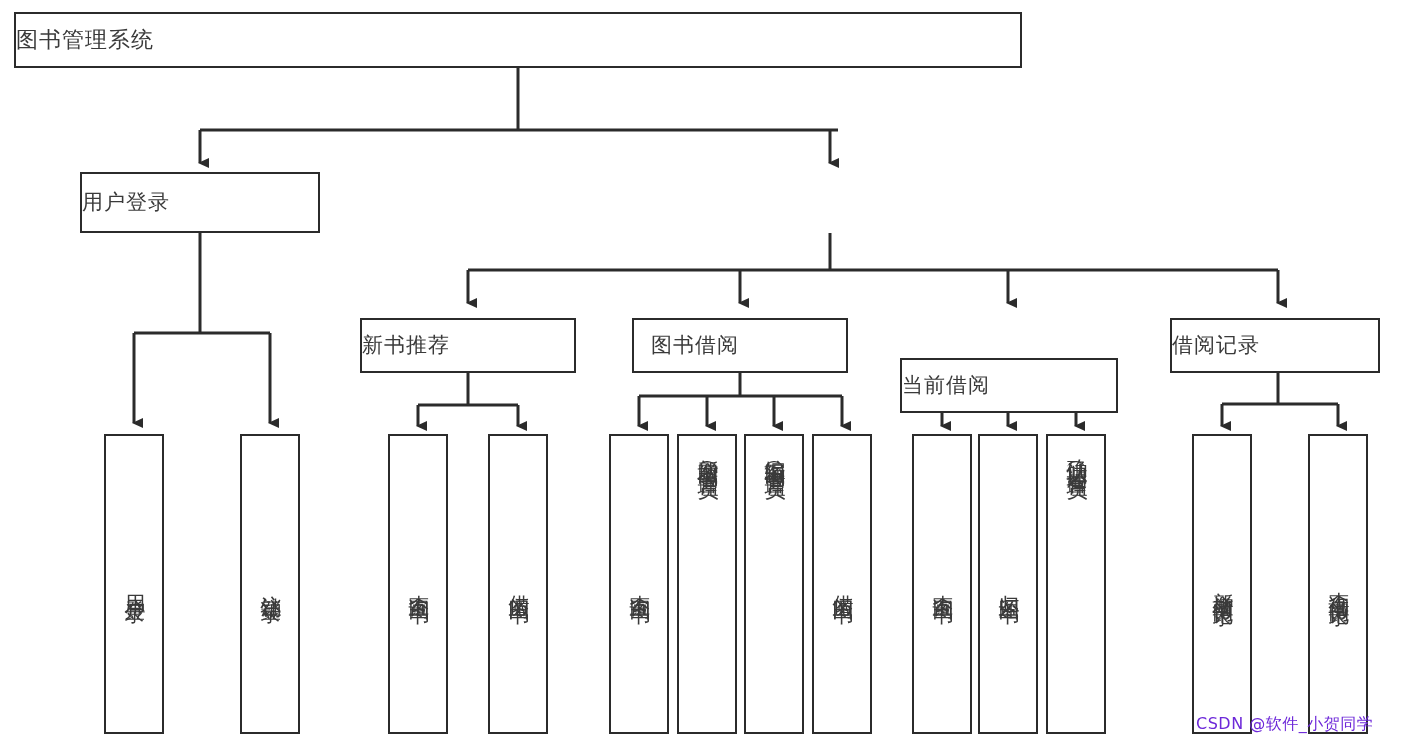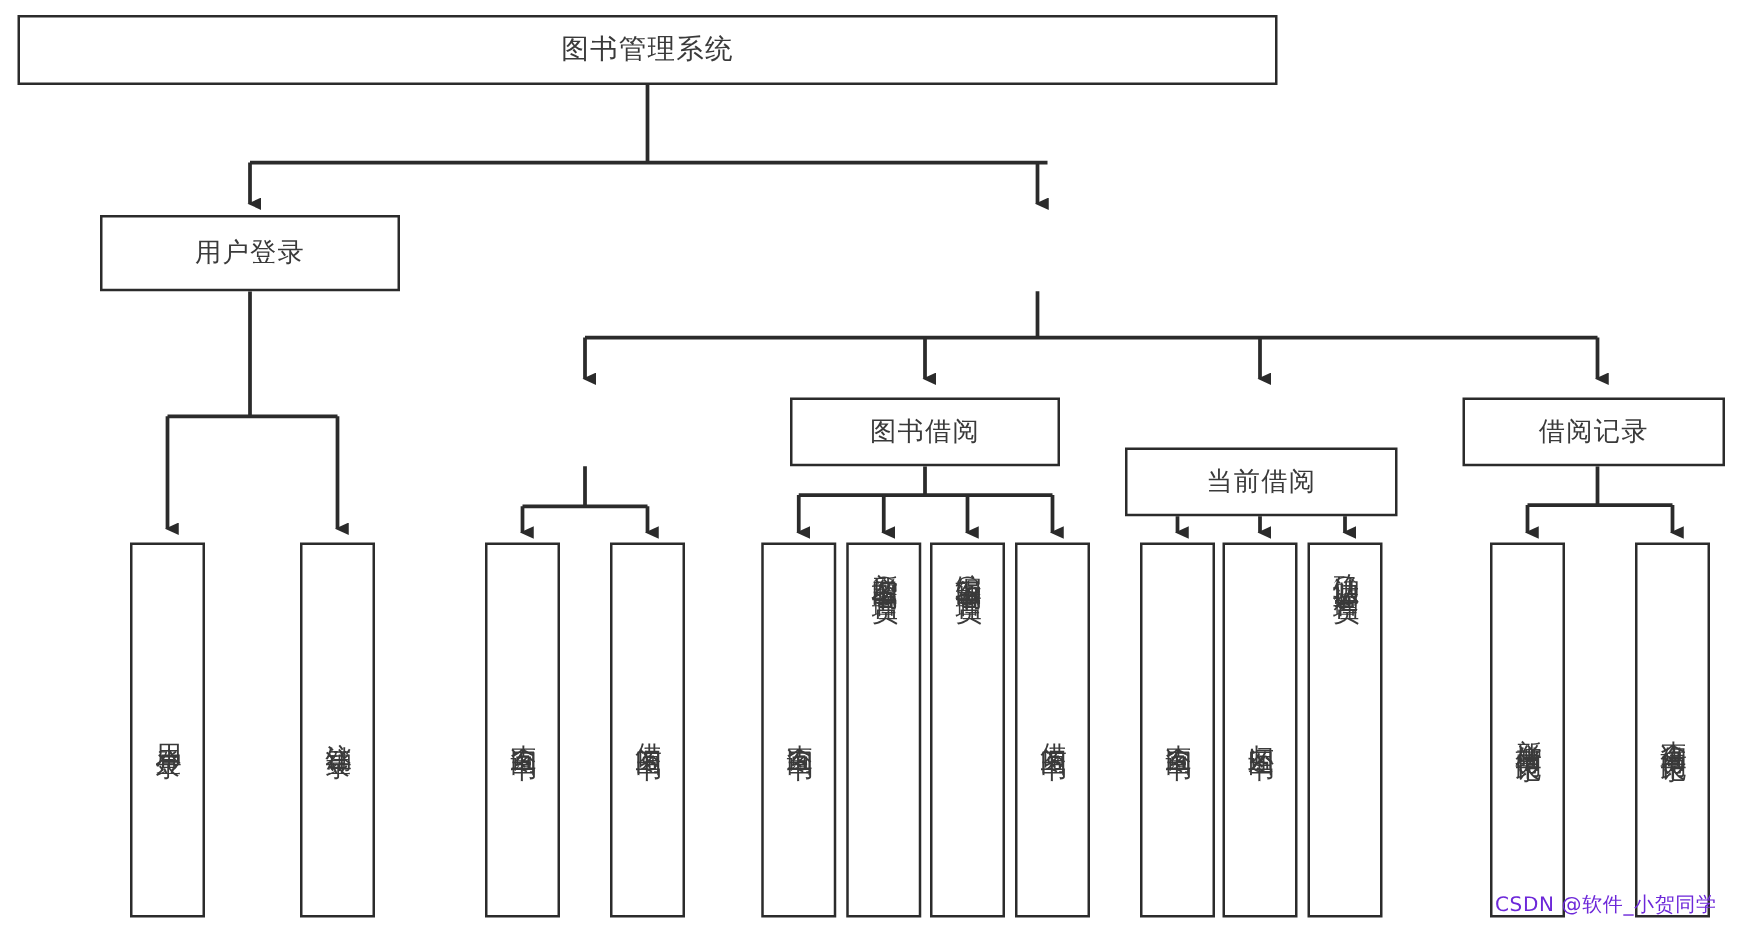--- a/index.html
+++ b/index.html
@@ -8,21 +8,21 @@
   #canvas{position:relative;width:1405px;height:747px;background:#fff;overflow:hidden;}
   #svg-layer{position:absolute;left:0;top:0;width:1405px;height:747px;}
 
   .node{
     position:absolute;
     box-sizing:border-box;
     background:#ffffff;
     border:2px solid #2b2b2b;
     display:flex;
     align-items:center;
-    justify-content:center;
+    justify-content:flex-start;
     color:#2f2f2f;
   }
   .node .label{
     display:block;
     text-align:center;
     line-height:1.12;
     color:#3a3a3a;
     white-space:pre;
   }
   
@@ -108,21 +108,24 @@
   </svg>
 
   <div class="node h root" style="left:14px;top:12px;width:1008px;height:56px;">
     <span class="label">图书管理系统</span>
   </div>
 
   <div class="node h" style="left:80px;top:172px;width:240px;height:61px;">
     <span class="label">用户登录</span>
   </div>
 
-  <div class="node h" style="left:632px;top:318px;width:216px;height:55px;">
+  <div class="node h" style="left:360px;top:318px;width:216px;height:55px;">
+    <span class="label">新书推荐</span>
+  </div>
+  <div class="node h" style="left:632px;top:318px;width:216px;height:55px;padding-left:17px;">
     <span class="label">图书借阅</span>
   </div>
   <div class="node h" style="left:900px;top:318px;width:218px;height:55px;margin-top:40px;">
     <span class="label">当前借阅</span>
   </div>
   <div class="node h" style="left:1170px;top:318px;width:210px;height:55px;">
     <span class="label">借阅记录</span>
   </div>
 
   <div class="node v" style="left:104px;top:434px;width:60px;height:300px;">

